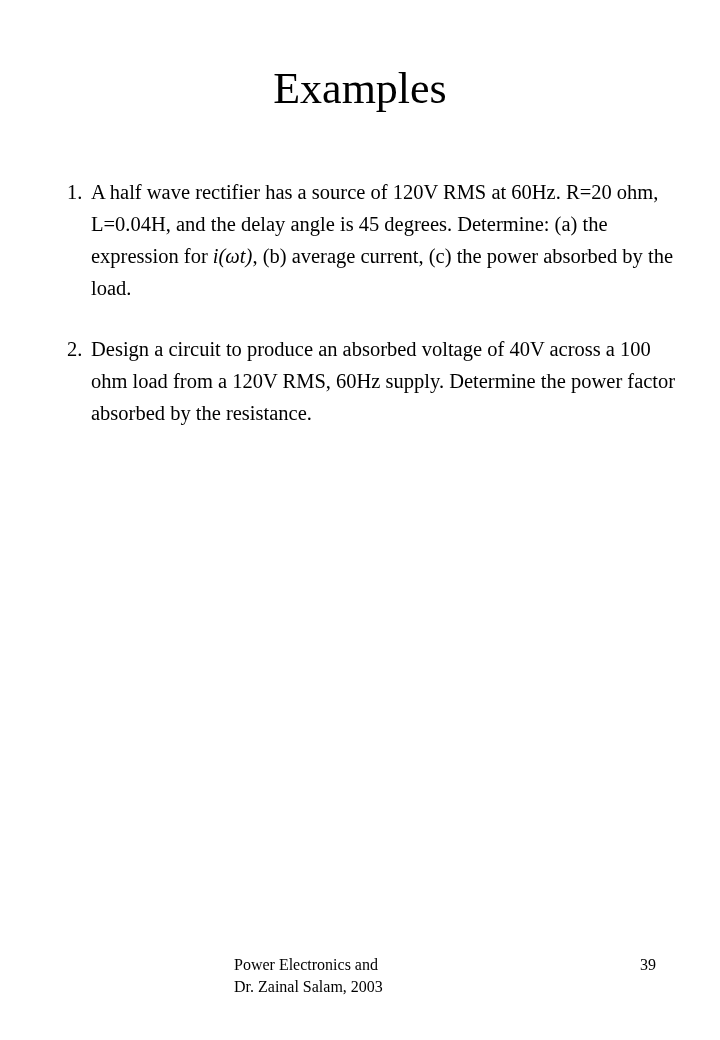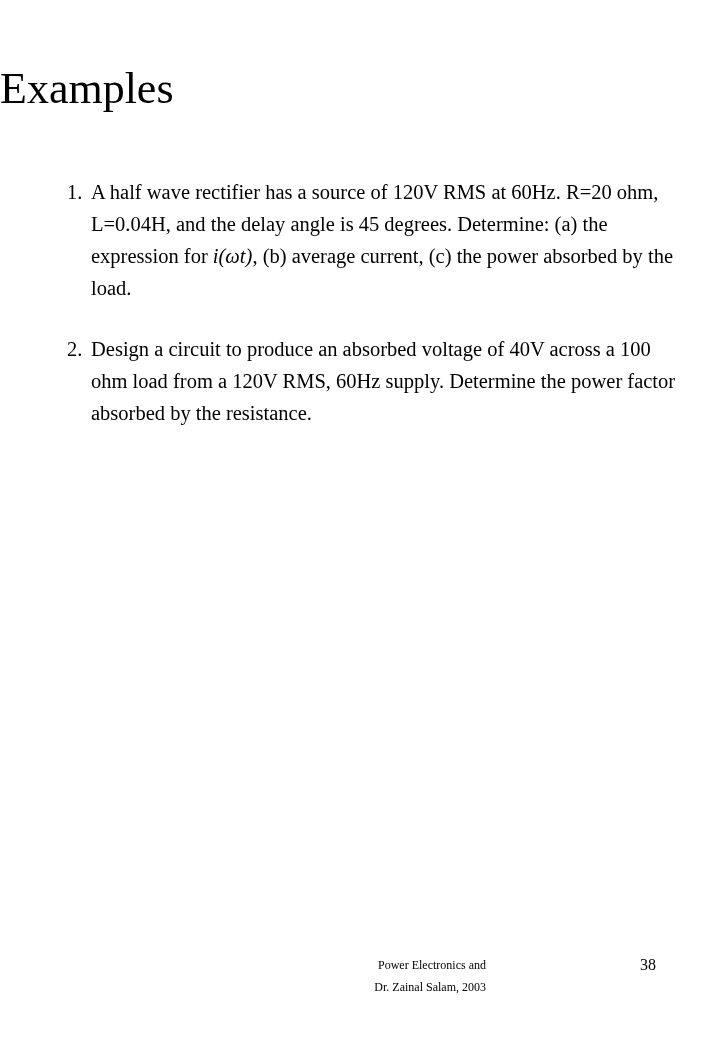--- a/index.html
+++ b/index.html
@@ -2,34 +2,34 @@
 <html><head>
   <meta charset="utf-8">
   <style>
     html, body { margin: 0; padding: 0; background: #ffffff; }
     body {
       width: 720px; height: 1040px; position: relative; overflow: hidden;
       font-family: "Liberation Serif", "DejaVu Serif", serif; color: #000;
     }
     .title {
       position: absolute; left: 0; width: 720px; top: 62px;
-      font-size: 44px; line-height: 54px;
+      text-align: center; font-size: 44px; line-height: 54px;
     }
     .item {
       position: absolute; left: 67px; width: 620px;
       font-size: 20.5px; line-height: 32px;
     }
     .item .num { position: absolute; left: 0; top: 0; }
     .item .body { margin-left: 24px; }
     #item1 { top: 176px; }
     #item2 { top: 333px; }
     #item2 .num { left: 0; }
     .footer {
-      position: absolute; left: 226px; width: 260px; top: 954px;
-      text-align: right; font-size: 12px; line-height: 22px;
+      position: absolute; left: 234px; width: 260px; top: 954px;
+      text-align: left; font-size: 16px; line-height: 22px;
     }
     .pagenum {
       position: absolute; left: 620px; width: 36px; top: 954px;
       text-align: right; font-size: 16px; line-height: 22px;
     }
     i { font-style: italic; }
   </style>
 </head>
 <body>
 
@@ -43,13 +43,13 @@
 <div class="item" id="item2">
   <span class="num">2.</span>
   <div class="body">Design a circuit to produce an absorbed voltage of 40V across a 100 ohm load from a 120V RMS, 60Hz supply. Determine the power factor absorbed by the resistance.</div>
 </div>
 
 <div class="footer">
   <div>Power Electronics and</div>
   <div>Dr. Zainal Salam, 2003</div>
 </div>
 
-<div class="pagenum">38</div>
+<div class="pagenum">39</div>
 
 </body></html>

